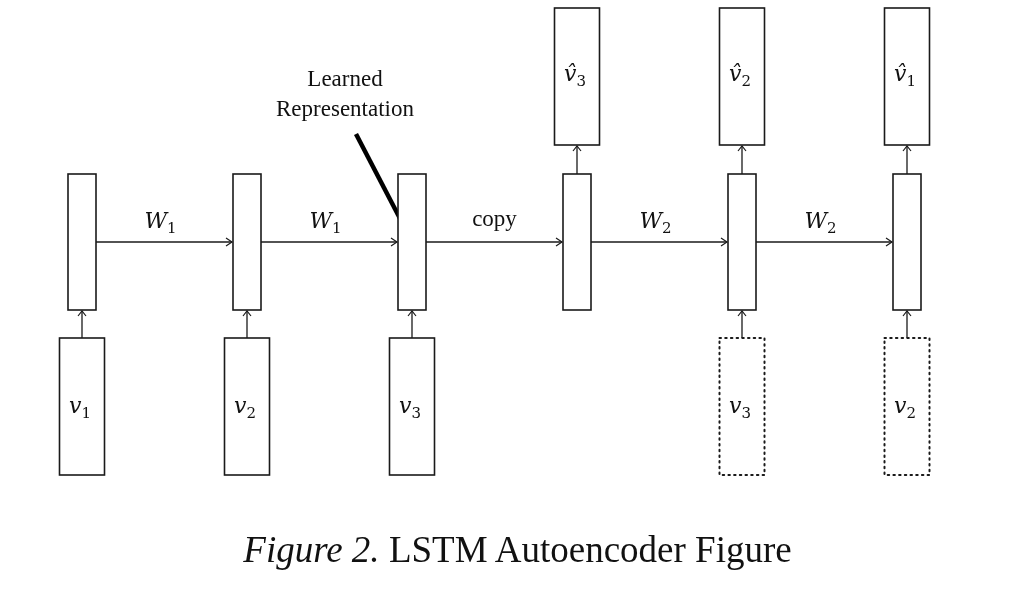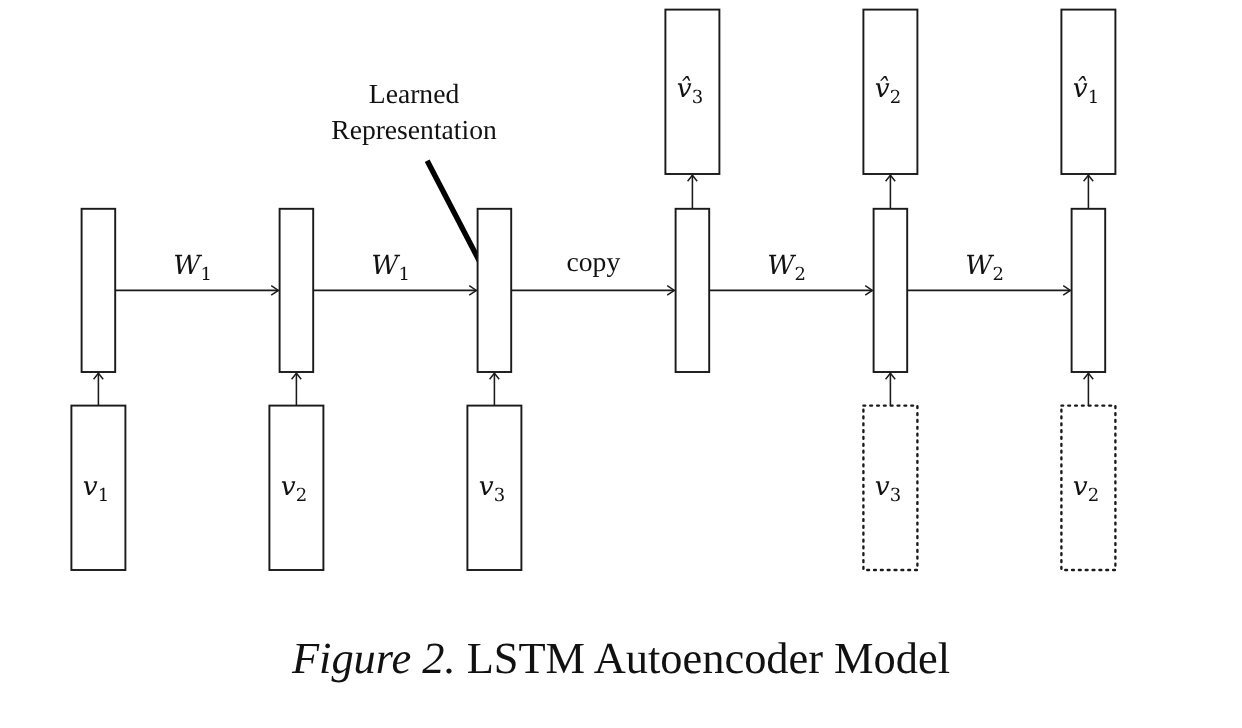--- a/index.html
+++ b/index.html
@@ -78,14 +78,14 @@
       <path class="arrowhead" d="M721,238 L727,242 L721,246"></path>
       <text class="math" x="655.5" y="228" text-anchor="middle"><tspan>W</tspan><tspan class="math-sub" dy="5">2</tspan></text>
       <line class="edge" x1="756" y1="242" x2="892" y2="242"></line>
       <path class="arrowhead" d="M886,238 L892,242 L886,246"></path>
       <text class="math" x="820.5" y="228" text-anchor="middle"><tspan>W</tspan><tspan class="math-sub" dy="5">2</tspan></text>
     </g>
 </svg>
 
 <div class="caption">
   <span class="fig">Figure 2.</span>
-  <span>LSTM Autoencoder Model</span>
+  <span>LSTM Autoencoder Figure</span>
 </div>
 
 </body></html>

